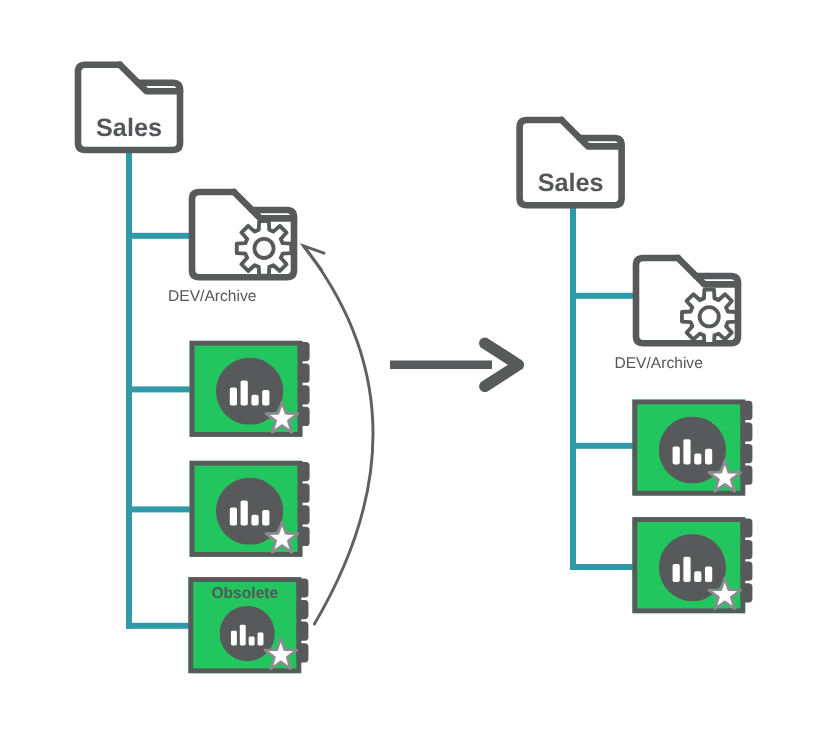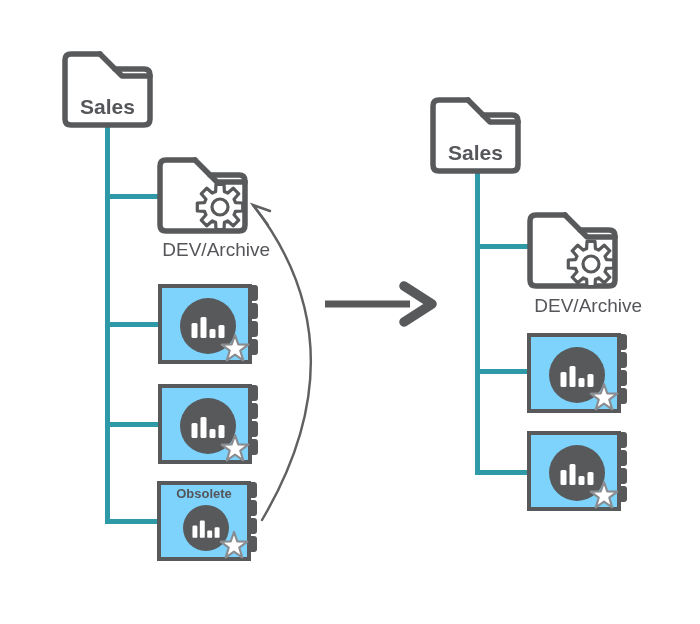--- a/index.html
+++ b/index.html
@@ -19,25 +19,25 @@
   .folder{position:absolute;width:95px;height:80px;}
   .folder-svg{position:absolute;left:0;top:0;}
   .folder-svg path{fill:none;stroke:var(--outline);stroke-width:5.5;stroke-linejoin:round;stroke-linecap:round;}
   .folder .name{
     position:absolute;left:0;right:0;bottom:13px;text-align:center;
     font-weight:bold;font-size:21px;line-height:1;color:var(--text);
   }
   .gear{position:absolute;}
   .gear path,.gear circle{fill:#fff;stroke:var(--outline);stroke-width:3.2;stroke-linejoin:round;}
   .sub-label{
-    position:absolute;width:130px;text-align:right;
-    font-size:19px;line-height:1.1;color:var(--text);
-  }
-  
-  .tile{position:absolute;width:86px;height:72px;border:4px solid var(--outline);background:#7dd3fc;}
+    position:absolute;width:130px;text-align:left;
+    font-size:13px;line-height:1.1;color:var(--text);
+  }
+  
+  .tile{position:absolute;width:86px;height:72px;border:4px solid var(--outline);background:#22c55e;}
   .tab{position:absolute;right:-10px;width:10px;height:16px;border-radius:3px;background:var(--outline);}
   .chart{position:absolute;}
   .chart circle{fill:var(--outline);}
   .chart rect{fill:#fff;}
   .star{position:absolute;right:-2px;bottom:-3px;}
   .star polygon{fill:#fff;stroke:var(--star);stroke-width:2.2;stroke-linejoin:round;}
   .tile-label{
     position:absolute;left:0;right:0;top:1px;text-align:center;
     font-weight:bold;font-size:13px;color:var(--text);
   }

